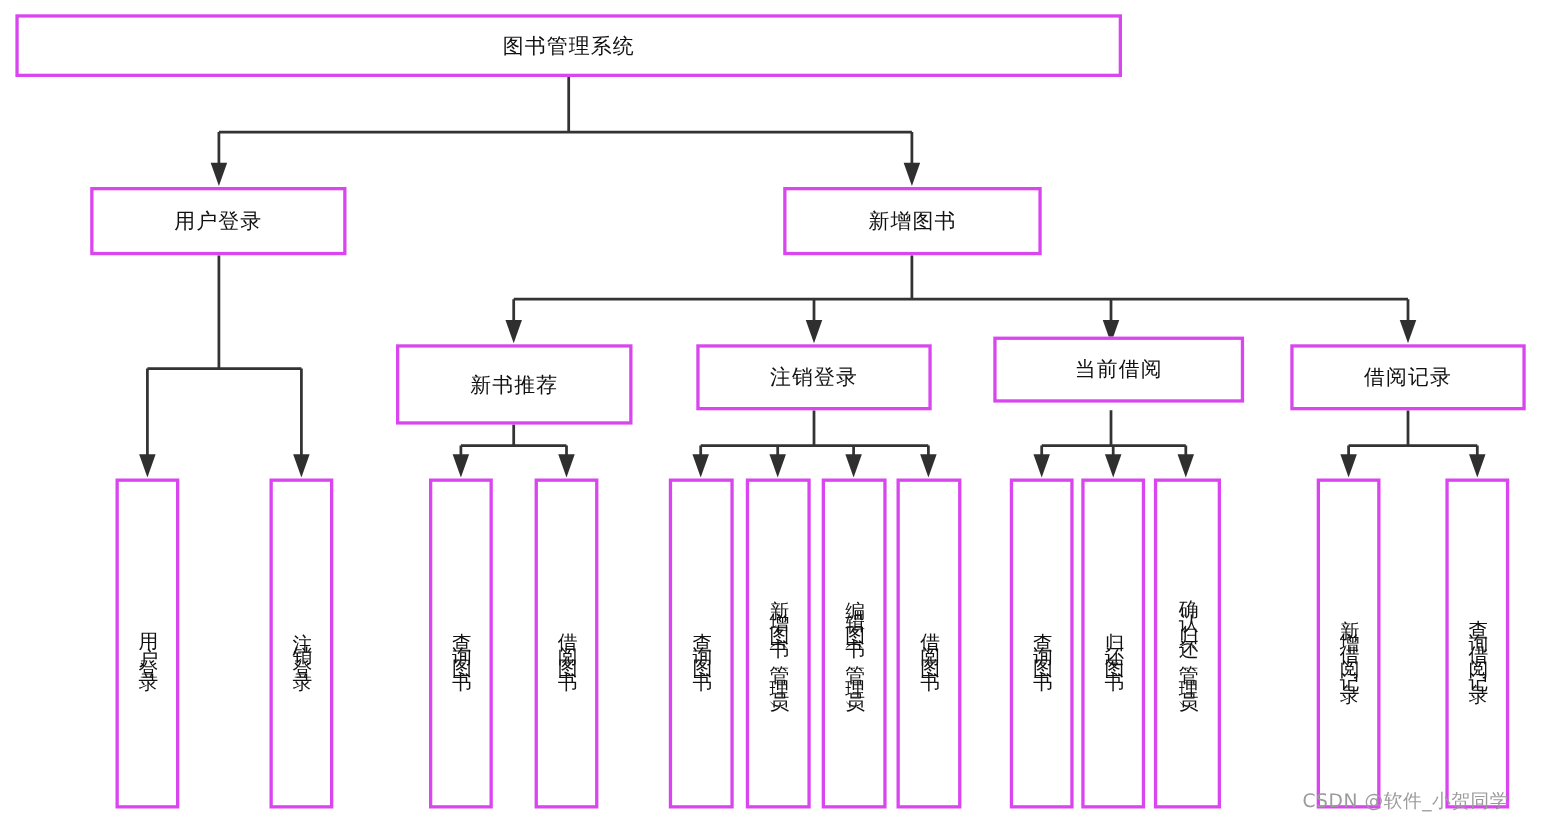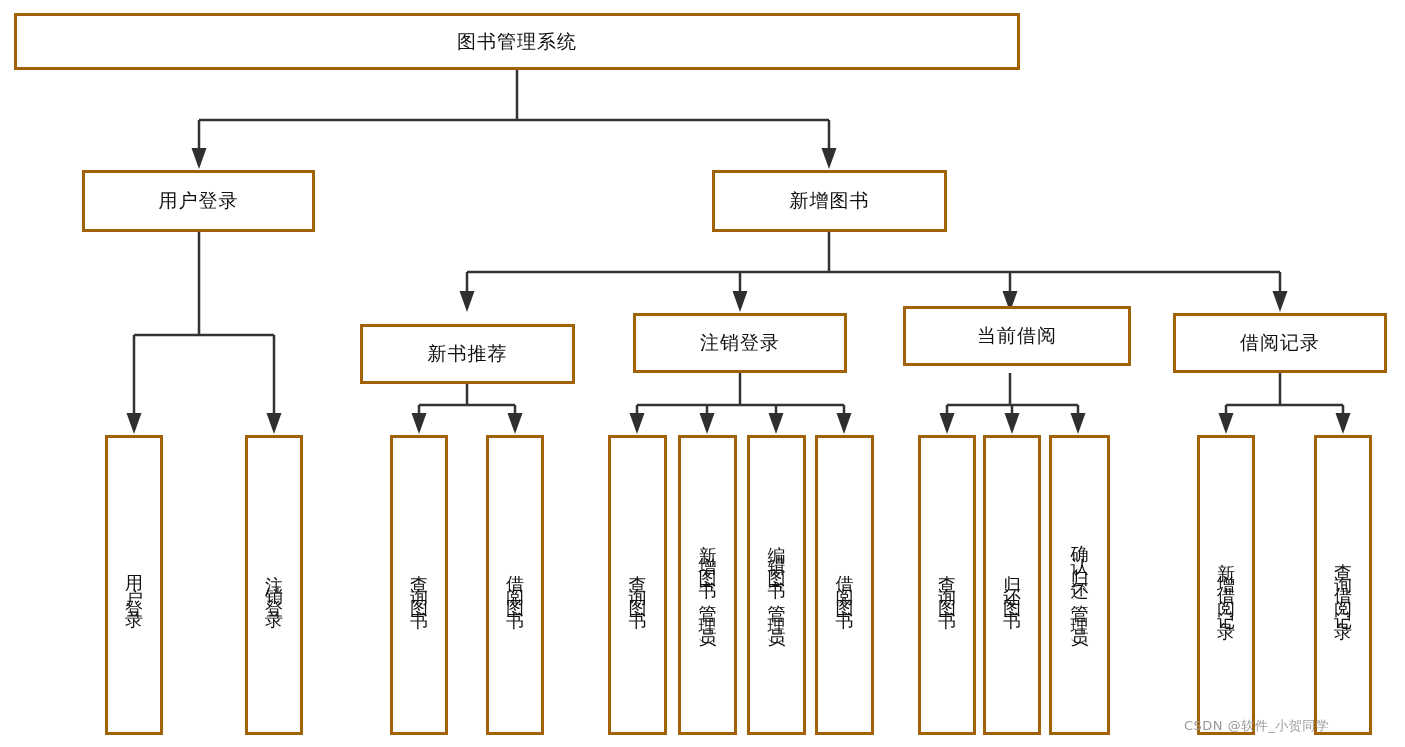--- a/index.html
+++ b/index.html
@@ -19,21 +19,21 @@
     position: absolute;
     left: 0;
     top: 0;
     width: 1405px;
     height: 747px;
   }
   .node {
     position: absolute;
     box-sizing: border-box;
     background: #ffffff;
-    border: 3px solid #a16207;
+    border: 3px solid #d946ef;
     display: flex;
     align-items: center;
     justify-content: center;
     color: #111111;
   }
   .hnode span {
     font-size: 19px;
     letter-spacing: 1px;
     white-space: nowrap;
   }
@@ -43,21 +43,21 @@
   .vnode span {
     writing-mode: vertical-rl;
     font-size: 18px;
     letter-spacing: 12px;
     line-height: 1;
   }
   .watermark {
     position: absolute;
     left: 1184px;
     top: 717px;
-    font-size: 13px;
+    font-size: 17px;
     color: #9b9b9b;
     white-space: nowrap;
     letter-spacing: 0.5px;
   }
 </style>
 </head>
 <body>
 
 <div class="stage">
 
@@ -105,21 +105,21 @@
     <span>图书管理系统</span>
   </div>
 
   <div class="node hnode" style="left:82px;top:170px;width:233px;height:62px">
     <span>用户登录</span>
   </div>
   <div class="node hnode" style="left:712px;top:170px;width:235px;height:62px">
     <span>新增图书</span>
   </div>
 
-  <div class="node hnode" style="left:360px;top:324px;width:215px;height:60px">
+  <div class="node hnode" style="left:360px;top:313px;width:215px;height:73px">
     <span>新书推荐</span>
   </div>
   <div class="node hnode" style="left:633px;top:313px;width:214px;height:60px">
     <span>注销登录</span>
   </div>
   <div class="node hnode" style="left:903px;top:306px;width:228px;height:60px">
     <span>当前借阅</span>
   </div>
   <div class="node hnode" style="left:1173px;top:313px;width:214px;height:60px">
     <span>借阅记录</span>

